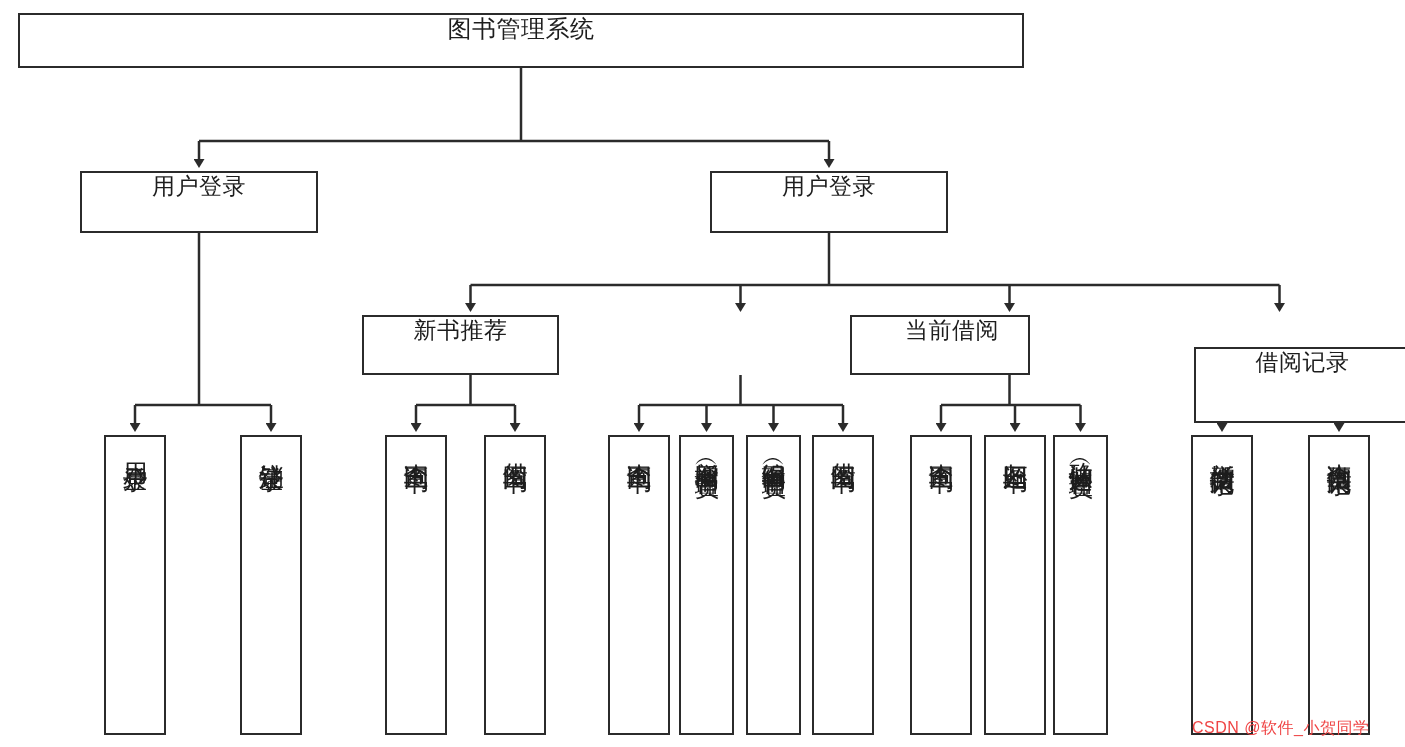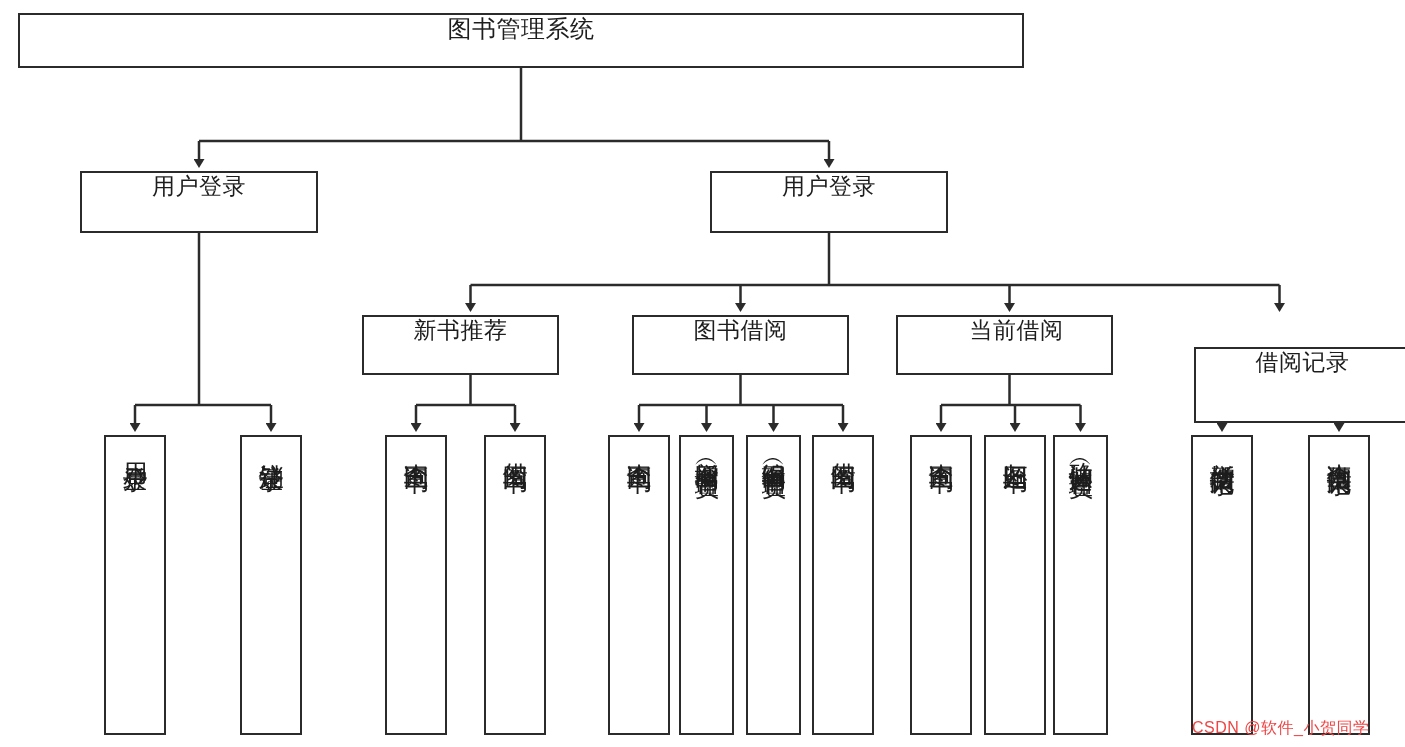--- a/index.html
+++ b/index.html
@@ -129,24 +129,21 @@
   <div class="node horiz" style="left: 80px; top: 171px; width: 238px; height: 62px;">
     <span class="node-label">用户登录</span>
   </div>
   <div class="node horiz" style="left: 710px; top: 171px; width: 238px; height: 62px;">
     <span class="node-label">用户登录</span>
   </div>
 
   <div class="node horiz" style="left: 362px; top: 315px; width: 197px; height: 60px;">
     <span class="node-label">新书推荐</span>
   </div>
-  <div class="node horiz" style="left: 632px; top: 315px; width: 217px; height: 60px;">
-    <span class="node-label">图书借阅</span>
-  </div>
-  <div class="node horiz" style="left: 896px; top: 315px; width: 217px; height: 60px; padding-left: 24px;">
+  <div class="node horiz" style="left: 850px; top: 315px; width: 180px; height: 60px; padding-left: 24px;">
     <span class="node-label">当前借阅</span>
   </div>
   <div class="node horiz" style="left: 1194px; top: 315px; width: 217px; height: 76px; margin-top: 32px;">
     <span class="node-label">借阅记录</span>
   </div>
 
   <div class="node vert" style="left: 104px; top: 435px; width: 62px; height: 300px;">
     <span class="node-label">用户登录</span>
   </div>
   <div class="node vert" style="left: 240px; top: 435px; width: 62px; height: 300px;">

